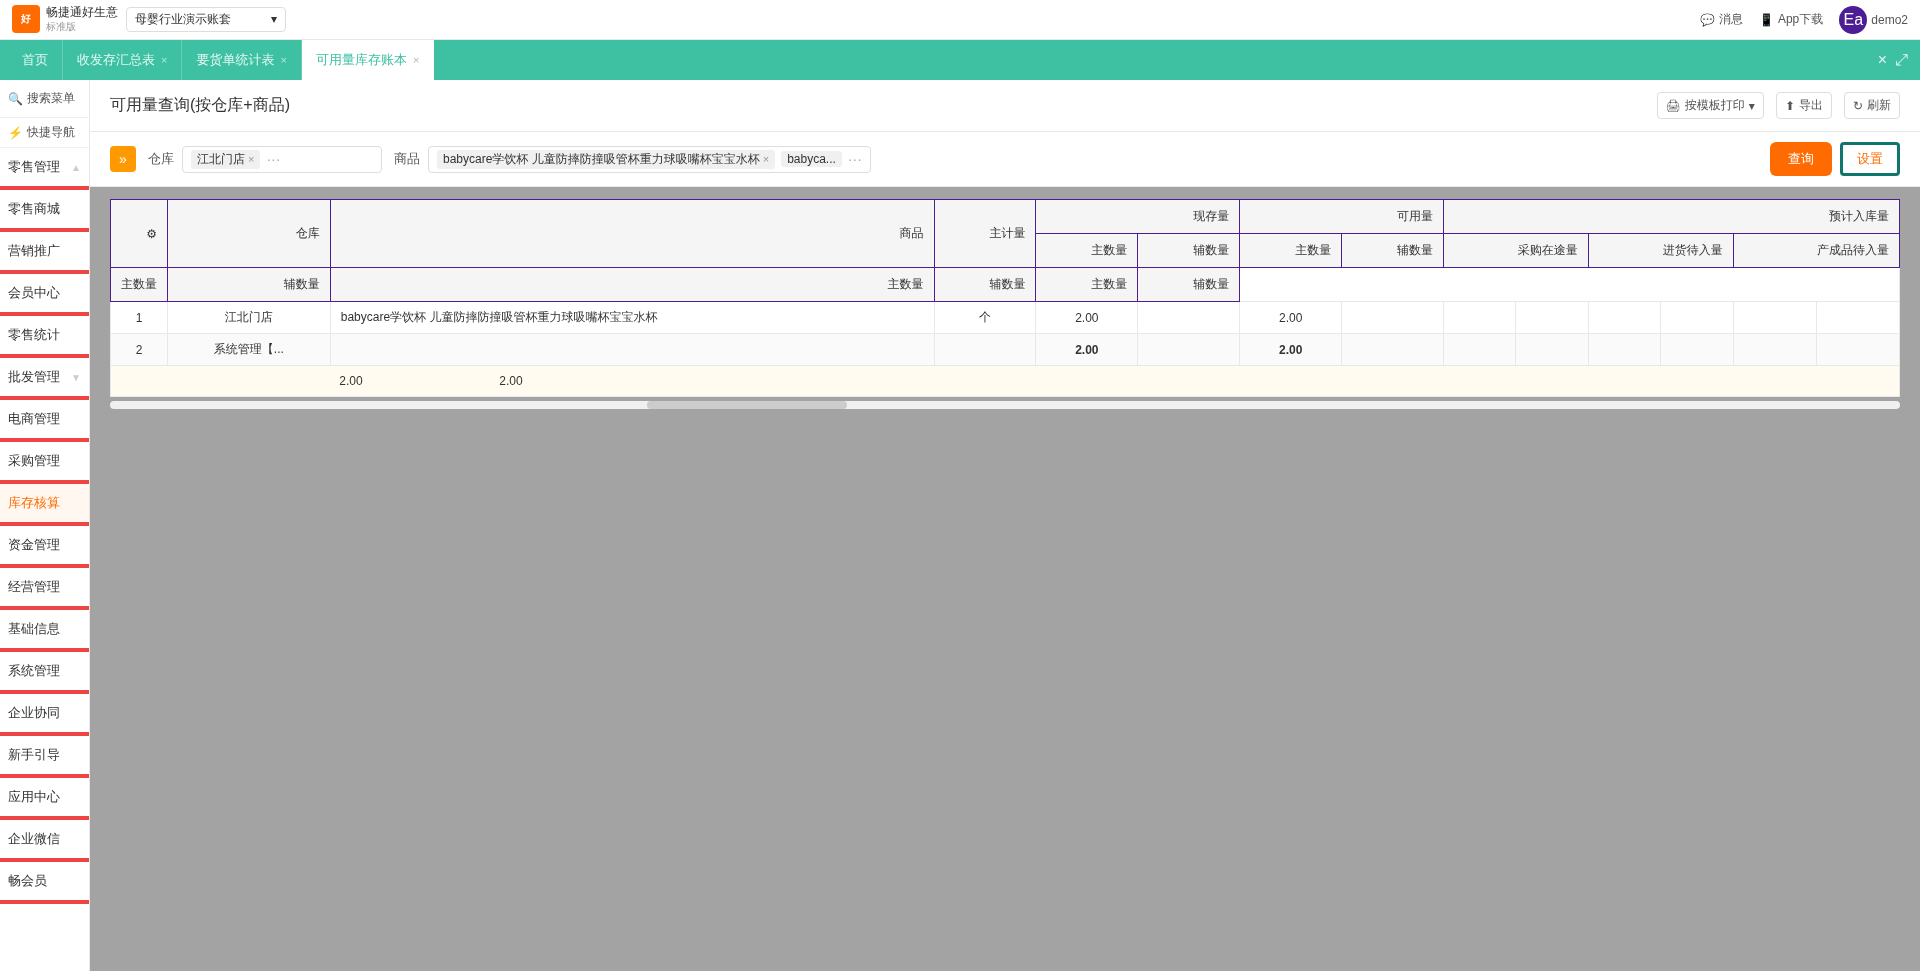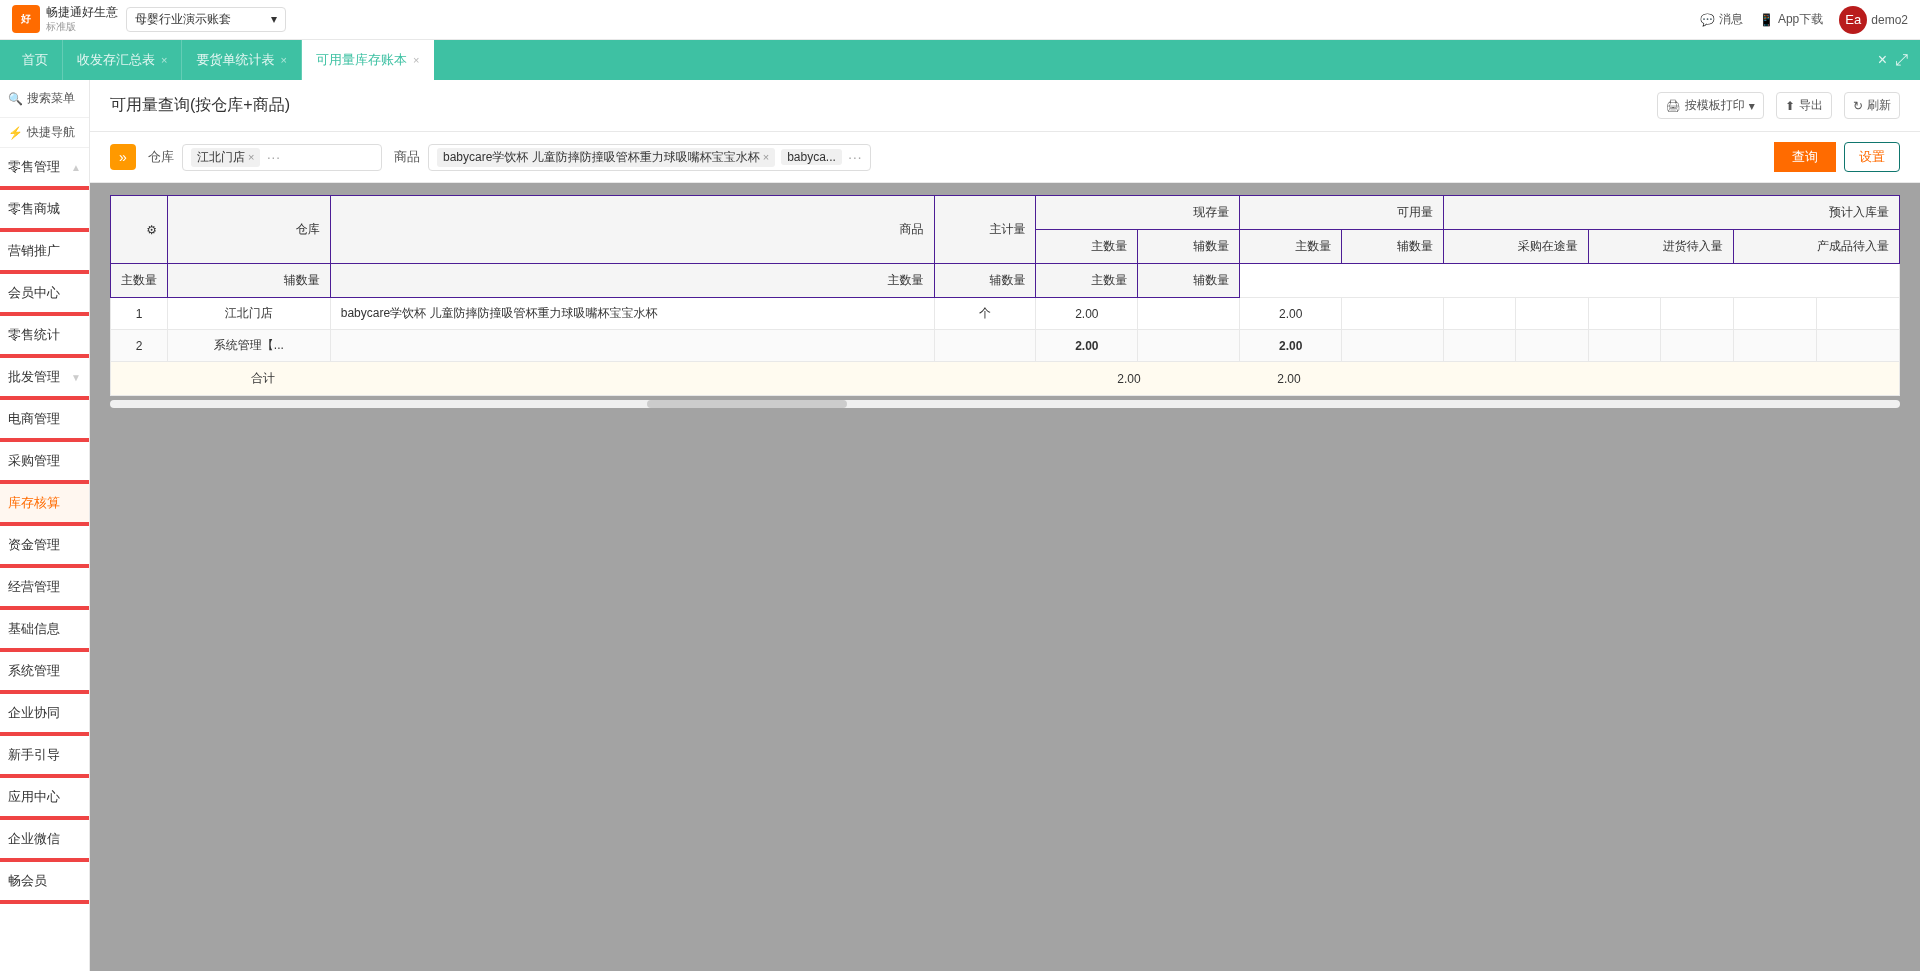--- a/index.html
+++ b/index.html
@@ -22,21 +22,21 @@
     .logo-text { font-size: 12px; color: #333; line-height: 1.2; }
     .logo-sub { font-size: 10px; color: #999; }
     .industry-selector {
       display: flex; align-items: center; gap: 16px;
       border: 1px solid #ddd; border-radius: 4px;
       padding: 3px 8px; font-size: 12px; color: #333; cursor: pointer;
       background: #fff; min-width: 160px;
     }
     .topbar-right { display: flex; align-items: center; gap: 16px; }
     .topbar-right-item { display: flex; align-items: center; gap: 4px; font-size: 12px; color: #555; cursor: pointer; }
-    .avatar { width: 28px; height: 28px; border-radius: 50%; background: #b91c1c; display: flex; align-items: center; justify-content: center; color: white; font-size: 13px; }
+    .avatar { width: 28px; height: 28px; border-radius: 50%; background: #4c1d95; display: flex; align-items: center; justify-content: center; color: white; font-size: 16px; }
 
     
     .tabbar {
       height: 40px;
       background: #3ec1a3;
       display: flex;
       align-items: stretch;
       flex-shrink: 0;
       padding: 0 0 0 8px;
     }
@@ -157,24 +157,24 @@
     .filter-tag {
       display: flex; align-items: center; gap: 3px;
       background: #f0f0f0; border-radius: 3px;
       padding: 1px 6px; font-size: 12px; color: #333;
     }
     .filter-tag .remove { cursor: pointer; color: #999; font-size: 11px; }
     .filter-ellipsis { color: #aaa; font-size: 14px; cursor: pointer; }
     .filter-actions { margin-left: auto; display: flex; gap: 8px; }
     .btn-query {
       background: #ff6b00; color: white; border: none;
-      padding: 5px 18px; border-radius: 0; cursor: pointer; font-size: 13px;
+      padding: 5px 18px; border-radius: 6px; cursor: pointer; font-size: 13px;
     }
     .btn-settings {
-      background: #fff; color: #ff6b00; border: 1px solid #0f766e;
+      background: #fff; color: #ff6b00; border: 3px solid #0f766e;
       padding: 5px 14px; border-radius: 4px; cursor: pointer; font-size: 13px;
     }
 
     
     .table-area { flex: 1; padding: 12px 20px; overflow: auto; }
     .data-table { width: 100%; border-collapse: collapse; background: #fff; border: 1px solid #e8e8e8; }
     .data-table th {
       background: #f5f5f5; border: 1px solid #4c1d95;
       padding: 8px 10px; font-size: 12px; color: #333; font-weight: 500;
       text-align: right; white-space: nowrap;
@@ -450,21 +450,20 @@
             <td></td>
             <td></td>
             <td></td>
           </tr>
         </tbody>
       </table>
 
       <div class="table-footer">
         <span style="width:40px; text-align:center; flex-shrink:0;"></span>
         <span style="width:90px; flex-shrink:0;"></span>
-        <span style="flex:1;">合计</span>
         <span style="width:60px; text-align:center;"></span>
         <span style="width:80px; text-align:center; font-weight:500;">2.00</span>
         <span style="width:80px; text-align:center;"></span>
         <span style="width:80px; text-align:center; font-weight:500;">2.00</span>
         <span style="width:80px; text-align:center;"></span>
         <span style="width:80px; text-align:center;"></span>
         <span style="width:80px; text-align:center;"></span>
         <span style="width:80px; text-align:center;"></span>
         <span style="width:80px; text-align:center;"></span>
         <span style="width:80px; text-align:center;"></span>

